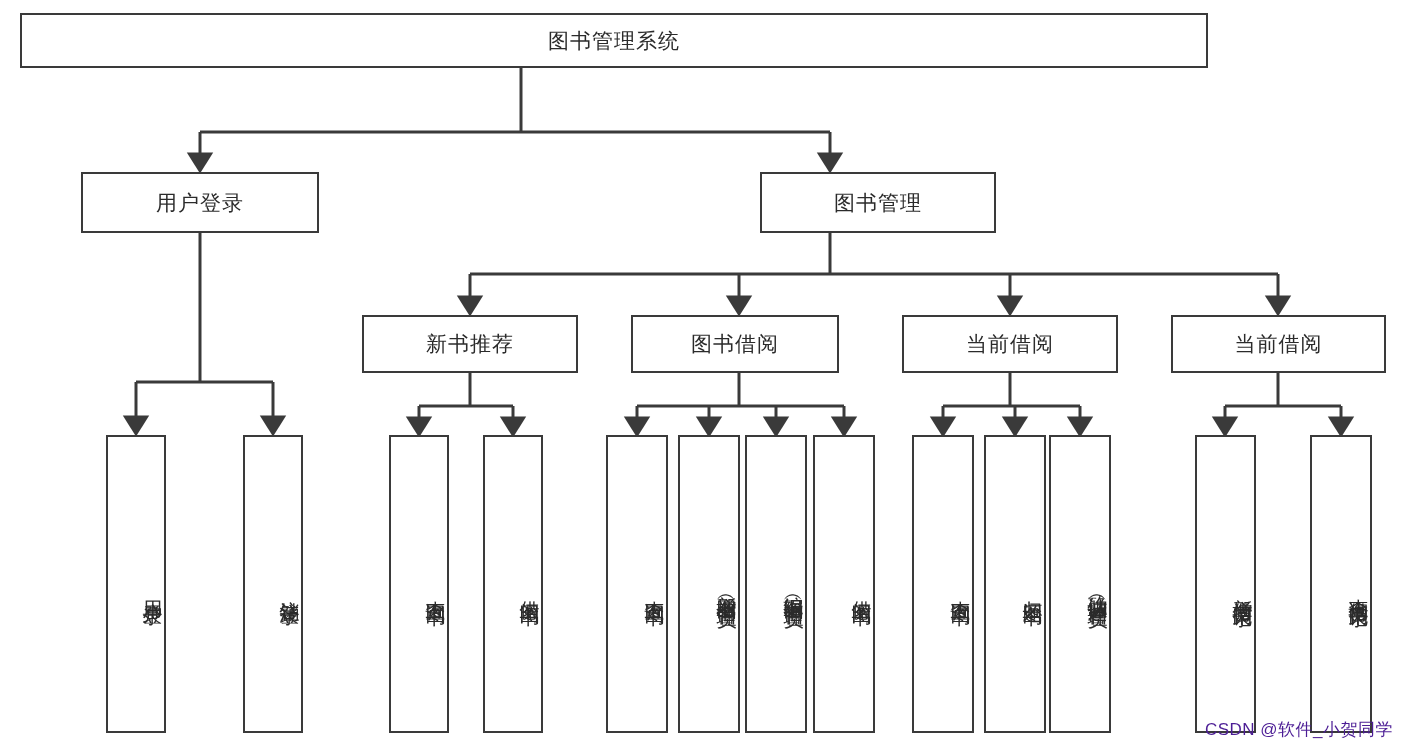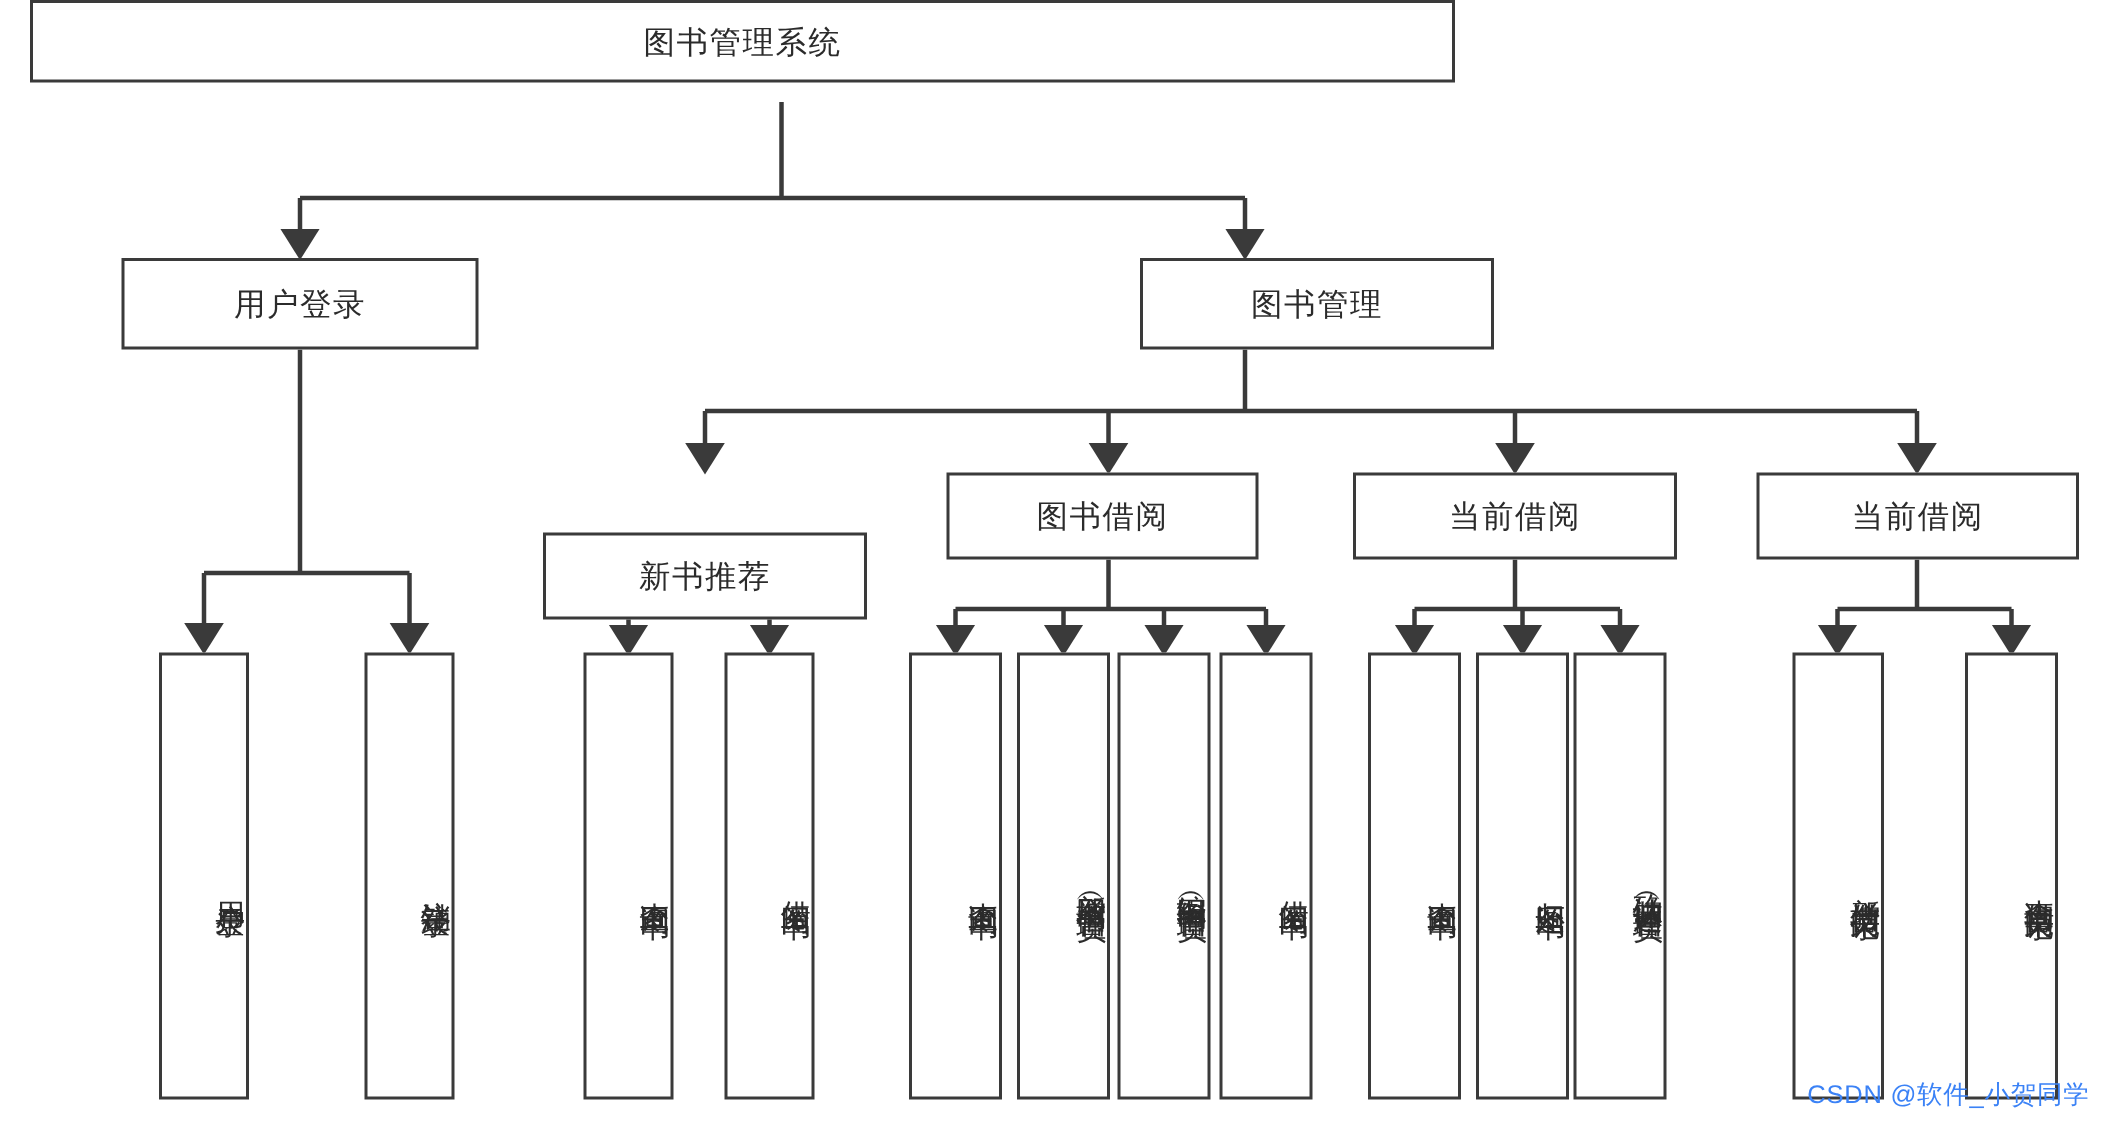--- a/index.html
+++ b/index.html
@@ -53,21 +53,21 @@
   .node.vert .vtext {
     writing-mode: vertical-rl;
     text-orientation: upright;
     white-space: nowrap;
   }
   .watermark {
     position: absolute;
     right: 12px;
     bottom: 6px;
     font-size: 17px;
-    color: #3b82f6;
+    color: #4c1d95;
     letter-spacing: 0.5px;
     z-index: 5;
     white-space: nowrap;
   }
 </style>
 </head>
 <body>
 
 <div id="canvas">
 
@@ -117,32 +117,32 @@
       <path d="M1015,406 L1015,426" marker-end="url(#arrow)"></path>
       <path d="M1080,406 L1080,426" marker-end="url(#arrow)"></path>
 
       <path d="M1278,373 L1278,406"></path>
       <path d="M1225,406 L1341,406"></path>
       <path d="M1225,406 L1225,426" marker-end="url(#arrow)"></path>
       <path d="M1341,406 L1341,426" marker-end="url(#arrow)"></path>
     </g>
   </svg>
 
-  <div class="node horiz" style="left:20px; top:0; width:950px; height:55px;">
+  <div class="node horiz" style="left:20px; top:13px; width:1188px; height:55px;">
     <span>图书管理系统</span>
   </div>
 
   <div class="node horiz" style="left:81px; top:172px; width:238px; height:61px;">
     <span>用户登录</span>
   </div>
   <div class="node horiz" style="left:712px; top:172px; width:236px; height:61px;margin-left:48px;">
     <span>图书管理</span>
   </div>
 
-  <div class="node horiz" style="left:362px; top:315px; width:216px; height:58px;margin-top:40px;">
+  <div class="node horiz" style="left:362px; top:315px; width:216px; height:58px;">
     <span>新书推荐</span>
   </div>
   <div class="node horiz" style="left:631px; top:315px; width:208px; height:58px;">
     <span>图书借阅</span>
   </div>
   <div class="node horiz" style="left:902px; top:315px; width:216px; height:58px;font-family:Liberation Mono, monospace;">
     <span>当前借阅</span>
   </div>
   <div class="node horiz" style="left:1171px; top:315px; width:215px; height:58px;">
     <span>当前借阅</span>

